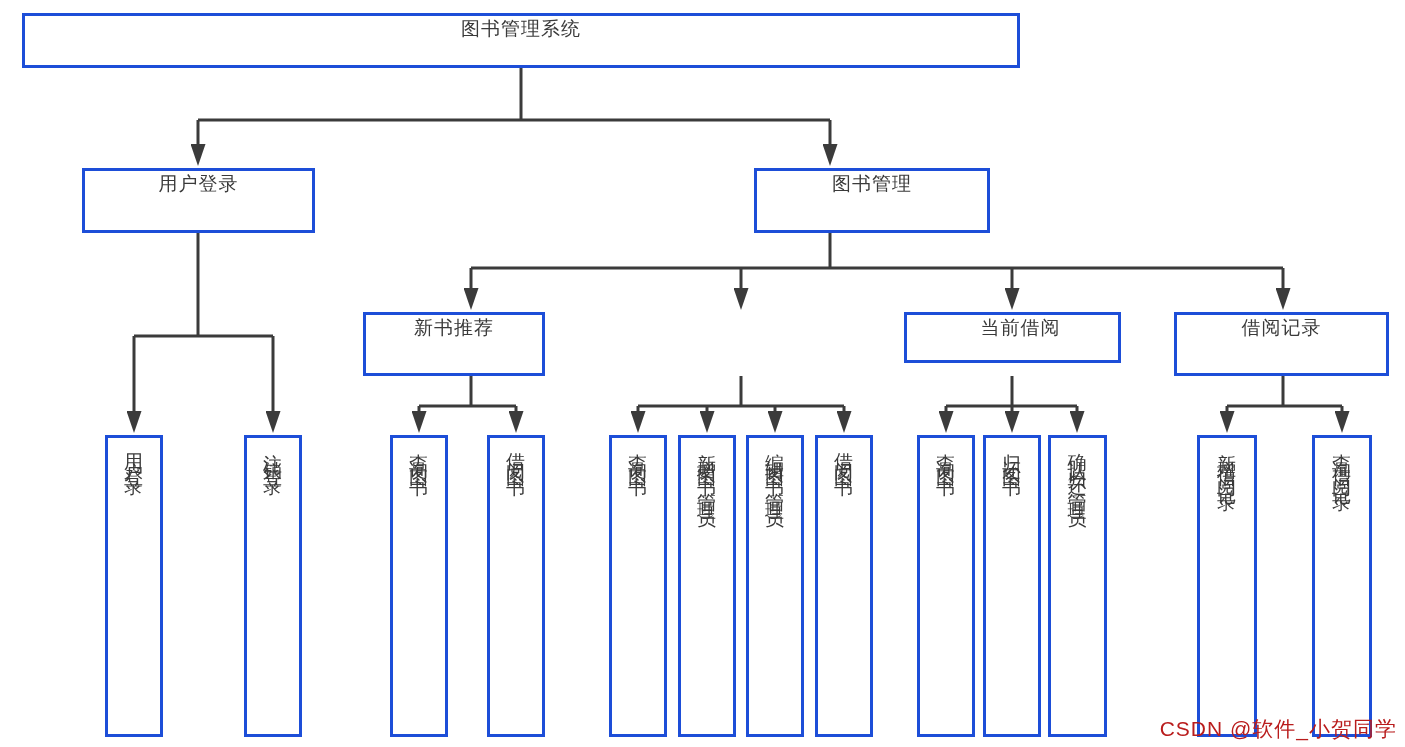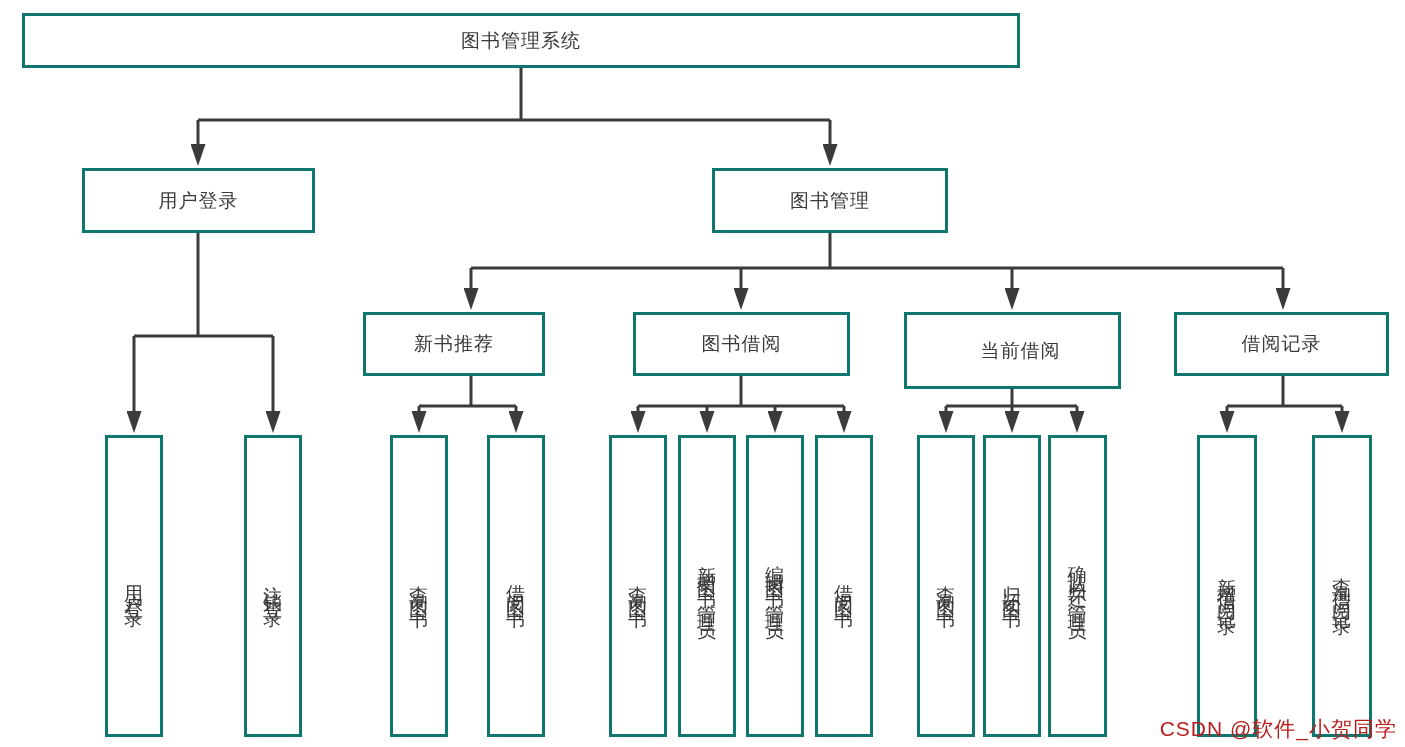--- a/index.html
+++ b/index.html
@@ -14,44 +14,44 @@
     overflow: hidden;
   }
   .connectors {
     position: absolute; left: 0; top: 0;
     width: 1405px; height: 747px;
   }
   .box {
     position: absolute;
     box-sizing: border-box;
     background: #ffffff;
-    border: 3px solid #0f766e;
+    border: 3px solid #1d4ed8;
     display: flex;
-    align-items: center;
+    align-items: flex-start;
     justify-content: center;
     color: #3a3a3a;
     font-size: 19px;
     letter-spacing: 1px;
   }
   .leaf span {
     writing-mode: vertical-rl;
     text-orientation: mixed;
     font-size: 19px;
     letter-spacing: 8px;
     line-height: 1;
     color: #3a3a3a;
     max-height: 286px;
   }
   
   .n-root   { left: 22px;  top: 13px;  width: 998px; height: 55px; }
   .n-login  { left: 82px;  top: 168px; width: 233px; height: 65px; }
-  .n-mgmt   { left: 712px; top: 168px; width: 236px; height: 65px; }
+  .n-mgmt   { left: 754px; top: 168px; width: 236px; height: 65px; }
   .n-newrec { left: 363px; top: 312px; width: 182px; height: 64px; }
   .n-borrow { left: 633px; top: 312px; width: 217px; height: 64px; }
-  .n-current{ left: 904px; top: 312px; width: 217px; height: 77px; padding-left: 16px; }
+  .n-current{ left: 904px; top: 312px; width: 217px; height: 51px; padding-left: 16px; }
   .n-records{ left: 1174px;top: 312px; width: 215px; height: 64px; }
   
   .leaf { width: 58px; height: 302px; top: 435px; }
   .l-g1a { left: 105px; }
   .l-g1b { left: 244px; }
   .l-g2a { left: 390px; }
   .l-g2b { left: 487px; }
   .l-g3a { left: 609px; }
   .l-g3b { left: 678px; }
   .l-g3c { left: 746px; }
@@ -132,23 +132,20 @@
   <div class="box n-login">
     <span>用户登录</span>
   </div>
   <div class="box n-mgmt">
     <span>图书管理</span>
   </div>
 
   <div class="box n-newrec">
     <span>新书推荐</span>
   </div>
-  <div class="box n-borrow">
-    <span>图书借阅</span>
-  </div>
   <div class="box n-current">
     <span>当前借阅</span>
   </div>
   <div class="box n-records">
     <span>借阅记录</span>
   </div>
 
   <div class="box leaf l-g1a">
     <span>用户登录</span>
   </div>

